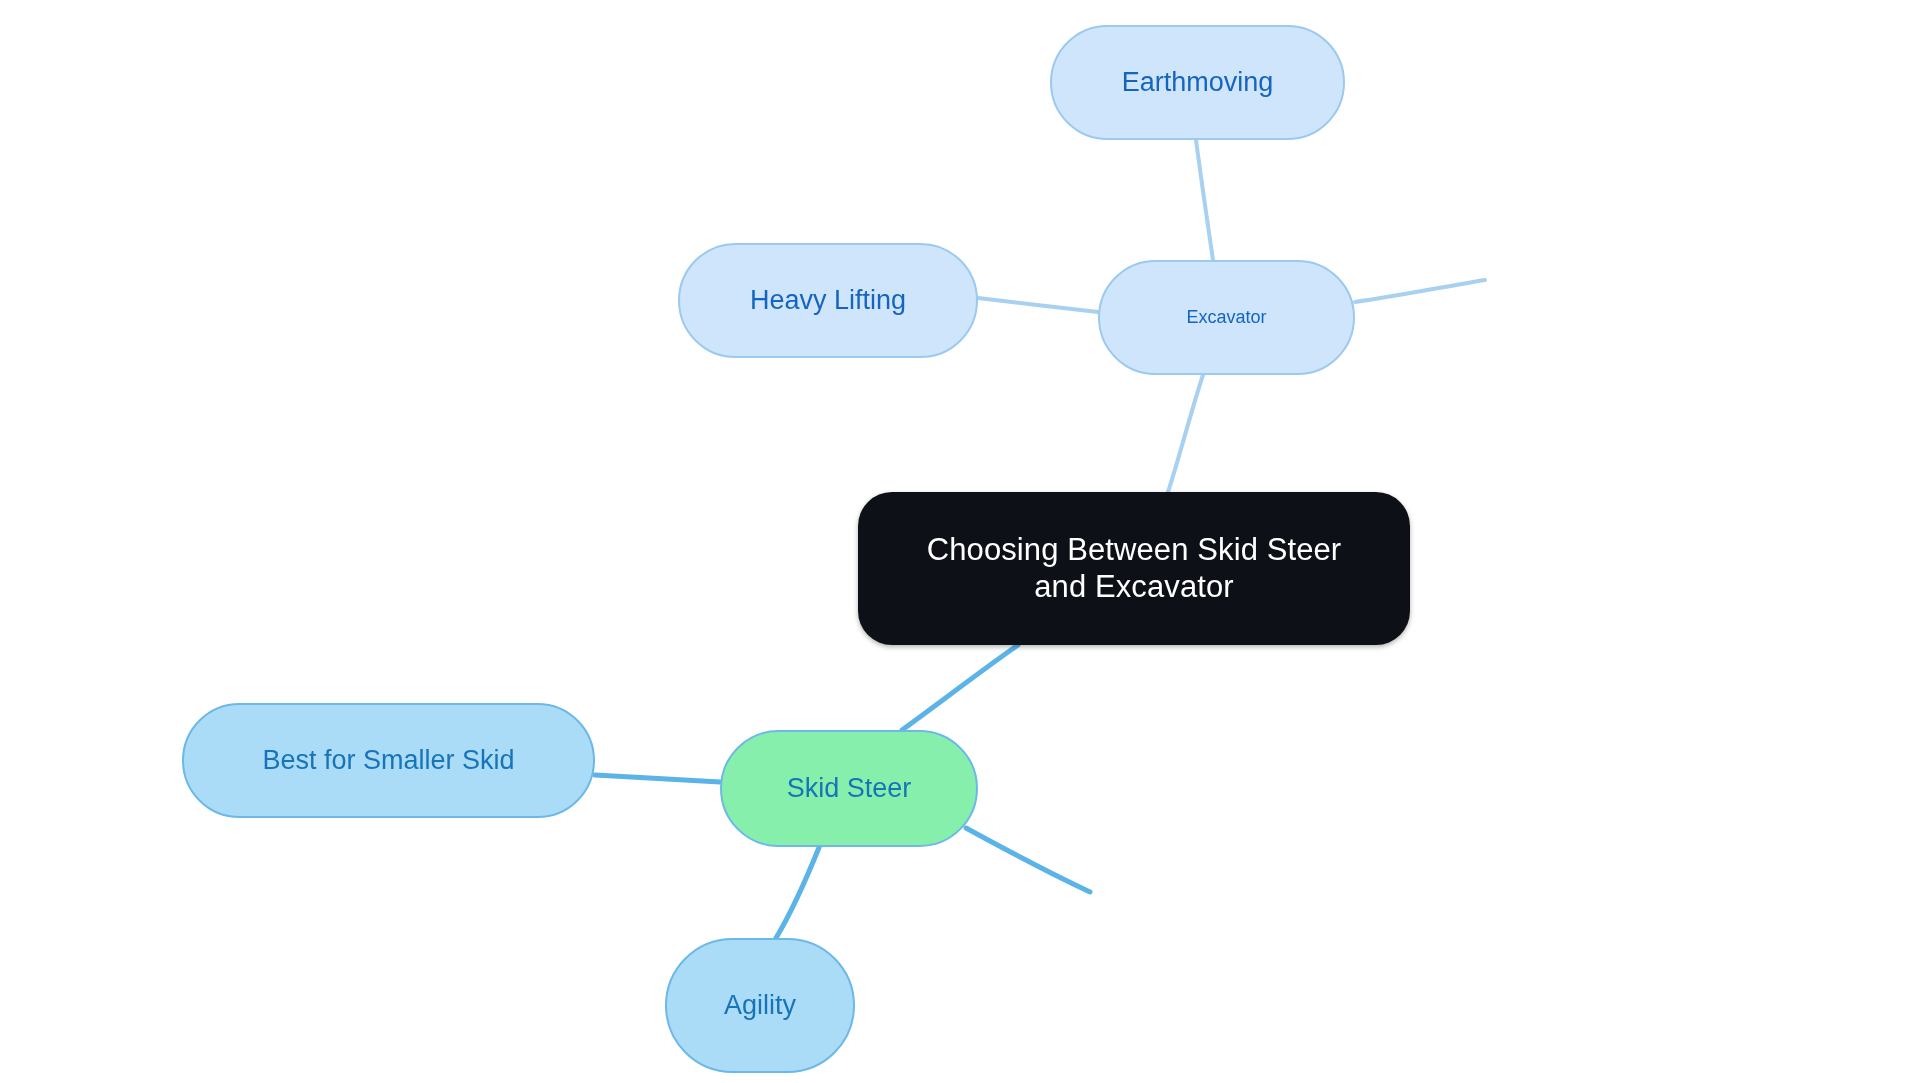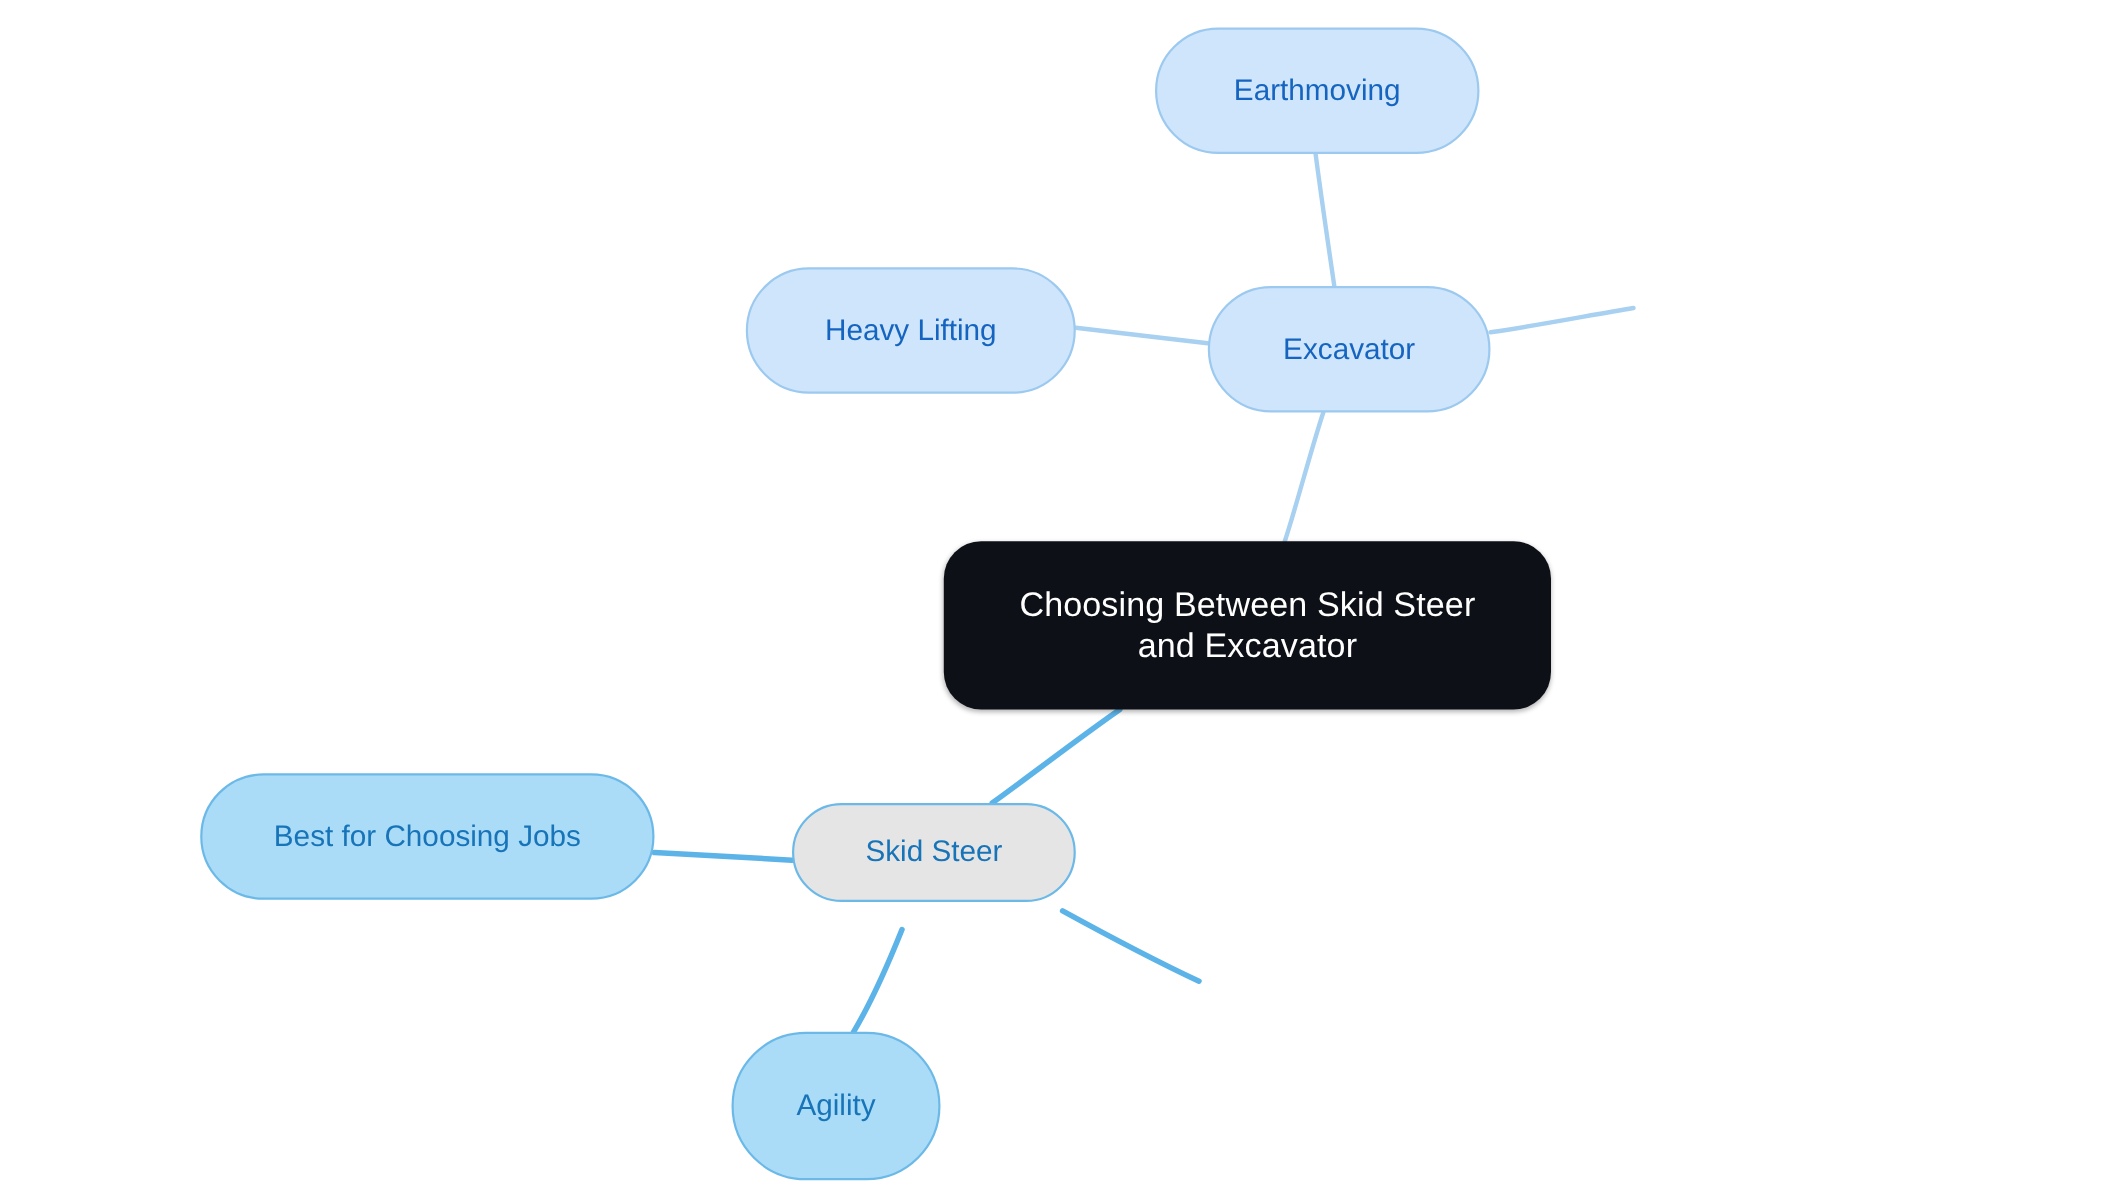--- a/index.html
+++ b/index.html
@@ -48,21 +48,21 @@
     letter-spacing: 0.1px;
     padding: 4px 26px;
     box-shadow: 0 2px 5px rgba(0,0,0,0.30);
   }
   
   .node.branch-a {
     background: #cfe5fb;
     border: 2px solid #9cc9ef;
     color: #1565c0;
     border-radius: 999px;
-    font-size: 27px;
+    font-size: 18px;
     padding: 0 20px;
   }
   .node.branch-a.leaf { font-size: 27px; }
   
   .node.branch-b {
     background: #aadcf8;
     border: 2px solid #6cb9e8;
     color: #1874b8;
     border-radius: 999px;
     font-size: 27px;
@@ -96,26 +96,26 @@
 
   <div class="node branch-a leaf" style="left: 678px; top: 243px; width: 300px; height: 115px; background: rgb(207, 229, 251); color: rgb(21, 101, 192); border-color: rgb(156, 201, 239);">
     <span>Heavy Lifting</span>
   </div>
 
   <div class="node branch-a leaf" style="left: 1050px; top: 25px; width: 295px; height: 115px; background: rgb(207, 229, 251); color: rgb(21, 101, 192); border-color: rgb(156, 201, 239);">
     <span>Earthmoving</span>
   </div>
 
 
-  <div class="node branch-b" style="left: 720px; top: 730px; width: 258px; height: 90px; background: #e5e5e5; color: rgb(24, 116, 184); border-color: rgb(108, 185, 232); text-align: center;">
+  <div class="node branch-b" style="left: 720px; top: 730px; width: 258px; height: 117px; background: #86efac; color: rgb(24, 116, 184); border-color: rgb(108, 185, 232); text-align: center;">
     <span>Skid Steer</span>
   </div>
 
   <div class="node branch-b leaf" style="left: 182px; top: 703px; width: 413px; height: 115px; background: rgb(170, 220, 248); color: rgb(24, 116, 184); border-color: rgb(108, 185, 232);">
-    <span>Best for Choosing Jobs</span>
+    <span>Best for Smaller Skid</span>
   </div>
 
 
   <div class="node branch-b leaf" style="left: 665px; top: 938px; width: 190px; height: 135px; background: rgb(170, 220, 248); color: rgb(24, 116, 184); border-color: rgb(108, 185, 232);">
     <span>Agility</span>
   </div>
 
 </div>
 
 </body></html>

